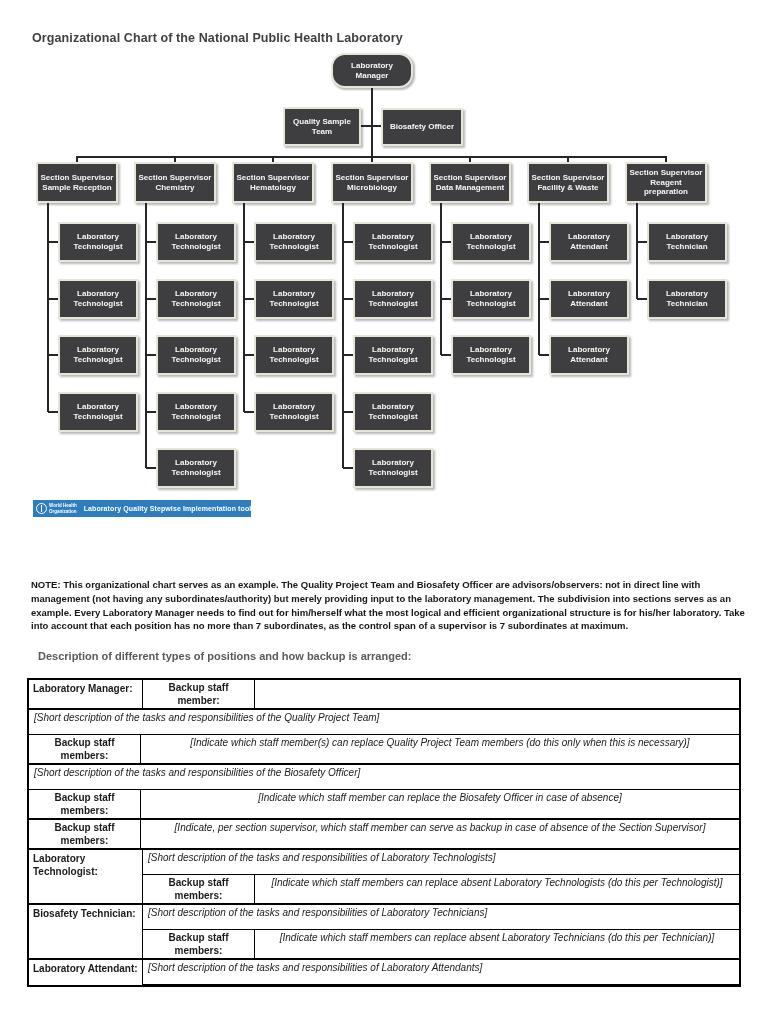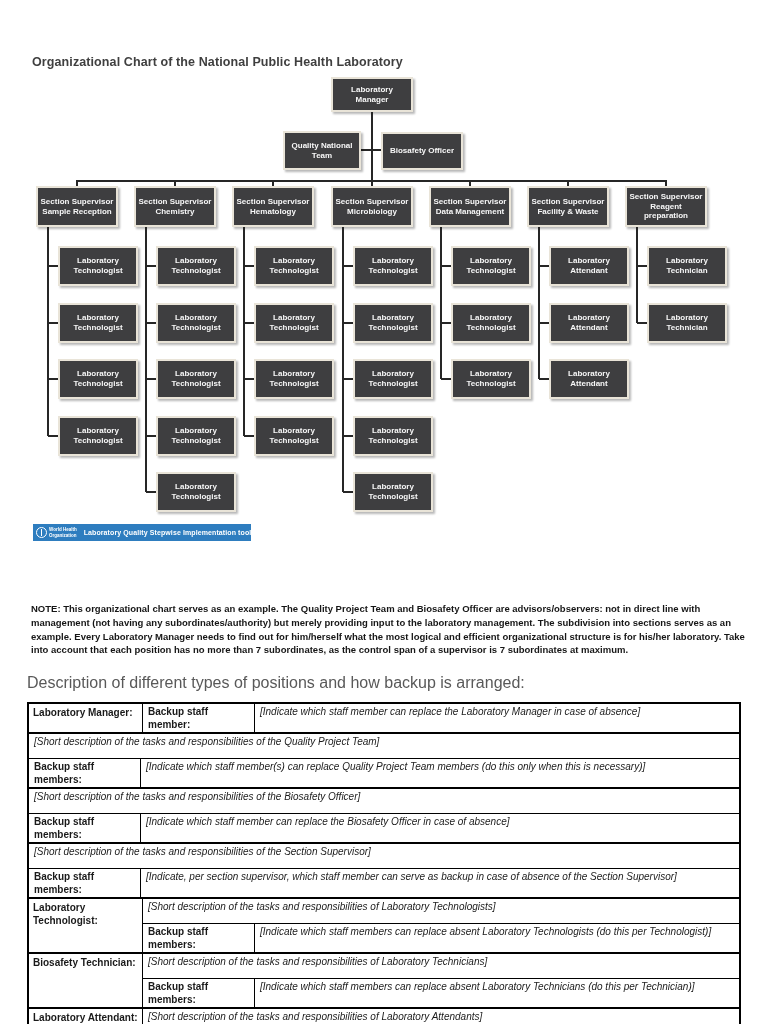--- a/index.html
+++ b/index.html
@@ -1,20 +1,20 @@
 <!DOCTYPE html>
 <html><head>
 <meta charset="utf-8">
 <style>
   html,body{margin:0;padding:0;}
   body{
     width:768px;height:1024px;background:#ffffff;position:relative;
     font-family:"Liberation Sans", sans-serif;color:#1a1a1a;overflow:hidden;
   }
-  .canvas{position:absolute;inset:0;margin-top:24px;}
+  .canvas{position:absolute;inset:0;}
   .page-title{
     position:absolute;left:32px;top:31px;font-size:12.5px;font-weight:700;color:#3f3f3f;
     letter-spacing:0.1px;
   }
   
   #org-chart{position:absolute;inset:0;}
   .org-box{
     position:absolute;background:#3e3e40;border:2px solid #e9e4d8;box-sizing:border-box;
     box-shadow:1.5px 1.5px 2px rgba(0,0,0,0.28);
     color:#f7f7f7;font-weight:700;font-size:8px;line-height:1.2;
@@ -35,60 +35,60 @@
     content:"";position:absolute;left:4px;top:1px;width:1px;height:7px;background:#ffffff;
   }
   .who-name{color:#ffffff;font-size:4.5px;font-weight:700;line-height:1.15;margin-left:2px;white-space:nowrap;}
   .who-label{color:#ffffff;font-size:7px;font-weight:700;margin-left:7px;white-space:nowrap;letter-spacing:0.1px;}
   
   .note{
     position:absolute;left:31px;top:578px;width:716px;
     font-size:9.5px;font-weight:700;line-height:1.45;color:#161616;
   }
   .desc-heading{
-    position:absolute;left:27px;top:650px;font-size:16px;font-weight:400;color:#595959;
+    position:absolute;left:38px;top:650px;font-size:11px;font-weight:700;color:#595959;
   }
   
   #positions-table{
     position:absolute;left:27px;top:678px;width:714px;border:2.5px solid #000;box-sizing:border-box;
     background:#fff;
   }
   .group{display:flex;border-bottom:2px solid #000;}
   .group:last-child{border-bottom:none;}
   .g-label{
     width:114px;flex:0 0 auto;border-right:1.5px solid #000;padding:2px 4px 1px 4px;
     font-size:10px;font-weight:700;box-sizing:border-box;line-height:1.3;
   }
   .g-right{flex:1;display:flex;flex-direction:column;min-width:0;}
   .g-desc{
     border-bottom:1px solid #000;padding:1px 5px;min-height:25px;
     font-style:italic;font-size:10px;box-sizing:border-box;line-height:1.3;
   }
-  .g-backup{display:flex;flex:1;}
+  .g-backup{display:flex;flex:1;text-align:center;}
   .g-backup-label{
     width:112px;flex:0 0 auto;border-right:1px solid #000;padding:1px 5px;
     font-weight:700;font-size:10px;box-sizing:border-box;line-height:1.3;
   }
   .g-backup-text{flex:1;padding:1px 5px;font-style:italic;font-size:10px;line-height:1.3;min-width:0;}
 </style>
 </head>
 <body>
 
 <div class="canvas">
 
   <div class="page-title">Organizational Chart of the National Public Health Laboratory</div>
 
   <div id="org-chart">
-      <div class="org-box" style="left: 331px; top: 53px; width: 82px; height: 35px;">
+      <div class="org-box" style="left: 331px; top: 53px; width: 82px; height: 35px; border-radius: 14px;">
         <div class="">Laboratory Manager</div>
       </div>
       <div class="conn" style="left: 371px; top: 88px; width: 2px; height: 68px;"></div>
       <div class="conn" style="left: 361px; top: 125px; width: 20px; height: 2px;"></div>
       <div class="org-box" style="left: 283px; top: 107px; width: 78px; height: 39px;">
-        <div class="">Quality National Team</div>
+        <div class="">Quality Sample Team</div>
       </div>
       <div class="org-box" style="left: 381px; top: 108px; width: 82px; height: 38px;">
         <div class="">Biosafety Officer</div>
       </div>
       <div class="conn" style="left: 77px; top: 156px; width: 589px; height: 2px;"></div>
       <div class="conn" style="left: 76px; top: 156px; width: 2px; height: 6px;"></div>
       <div class="conn" style="left: 174px; top: 156px; width: 2px; height: 6px;"></div>
       <div class="conn" style="left: 272px; top: 156px; width: 2px; height: 6px;"></div>
       <div class="conn" style="left: 371px; top: 156px; width: 2px; height: 6px;"></div>
       <div class="conn" style="left: 469px; top: 156px; width: 2px; height: 6px;"></div>
@@ -247,21 +247,20 @@
   <div class="note">NOTE: This organizational chart serves as an example. The Quality Project Team and Biosafety Officer are advisors/observers: not in direct line with management (not having any subordinates/authority) but merely providing input to the laboratory management. The subdivision into sections serves as an example. Every Laboratory Manager needs to find out for him/herself what the most logical and efficient organizational structure is for his/her laboratory. Take into account that each position has no more than 7 subordinates, as the control span of a supervisor is 7 subordinates at maximum.</div>
 
   <div class="desc-heading">Description of different types of positions and how backup is arranged:</div>
 
   <div id="positions-table">
       <div class="group">
         <div class="g-label">Laboratory Manager:</div>
         <div class="g-right">
           <div class="g-backup">
             <div class="g-backup-label">Backup staff member:</div>
-            <div class="g-backup-text">[Indicate which staff member can replace the Laboratory Manager in case of absence]</div>
           </div>
         </div>
       </div>
       <div class="group">
         <div class="g-right">
           <div class="g-desc">[Short description of the tasks and responsibilities of the Quality Project Team]</div>
           <div class="g-backup">
             <div class="g-backup-label">Backup staff members:</div>
             <div class="g-backup-text">[Indicate which staff member(s) can replace Quality Project Team members (do this only when this is necessary)]</div>
           </div>
@@ -271,21 +270,20 @@
         <div class="g-right">
           <div class="g-desc">[Short description of the tasks and responsibilities of the Biosafety Officer]</div>
           <div class="g-backup">
             <div class="g-backup-label">Backup staff members:</div>
             <div class="g-backup-text">[Indicate which staff member can replace the Biosafety Officer in case of absence]</div>
           </div>
         </div>
       </div>
       <div class="group">
         <div class="g-right">
-          <div class="g-desc">[Short description of the tasks and responsibilities of the Section Supervisor]</div>
           <div class="g-backup">
             <div class="g-backup-label">Backup staff members:</div>
             <div class="g-backup-text">[Indicate, per section supervisor, which staff member can serve as backup in case of absence of the Section Supervisor]</div>
           </div>
         </div>
       </div>
       <div class="group">
         <div class="g-label">Laboratory Technologist:</div>
         <div class="g-right">
           <div class="g-desc">[Short description of the tasks and responsibilities of Laboratory Technologists]</div>

